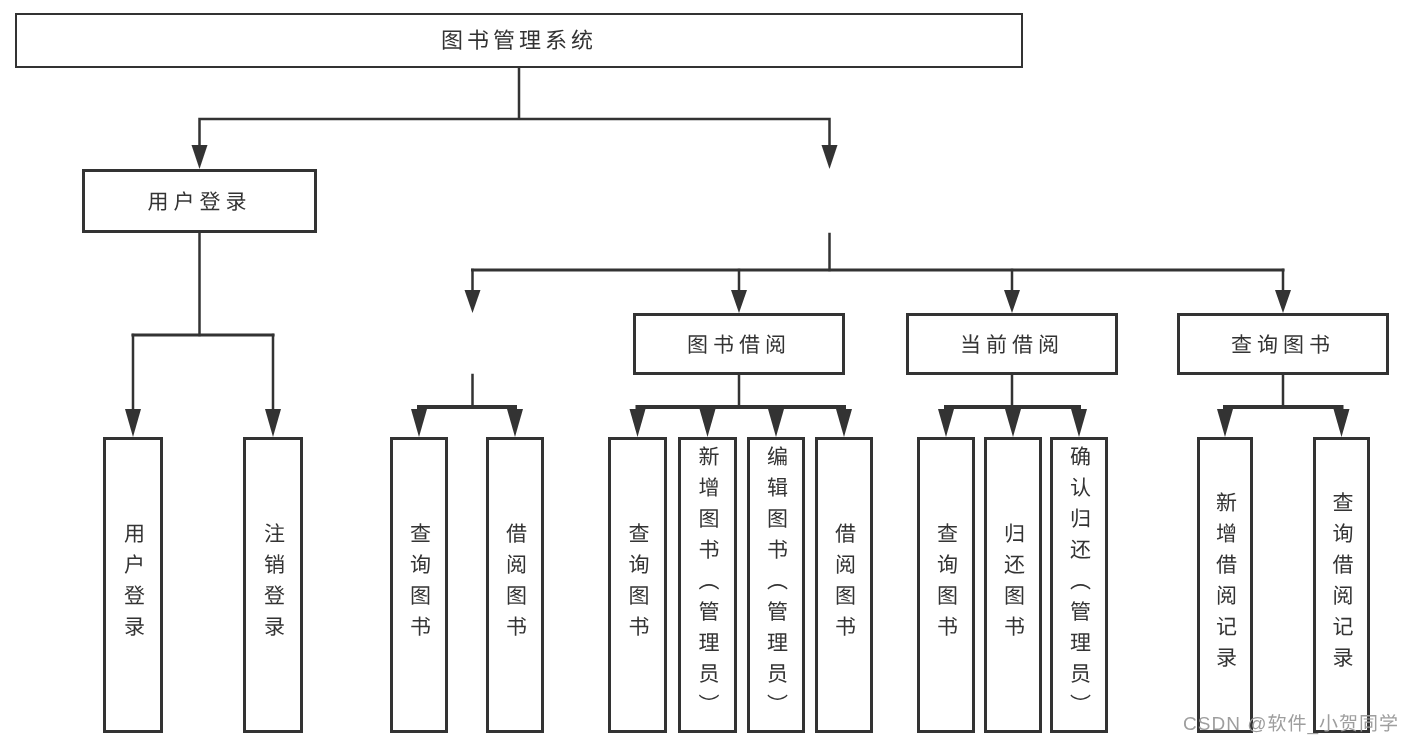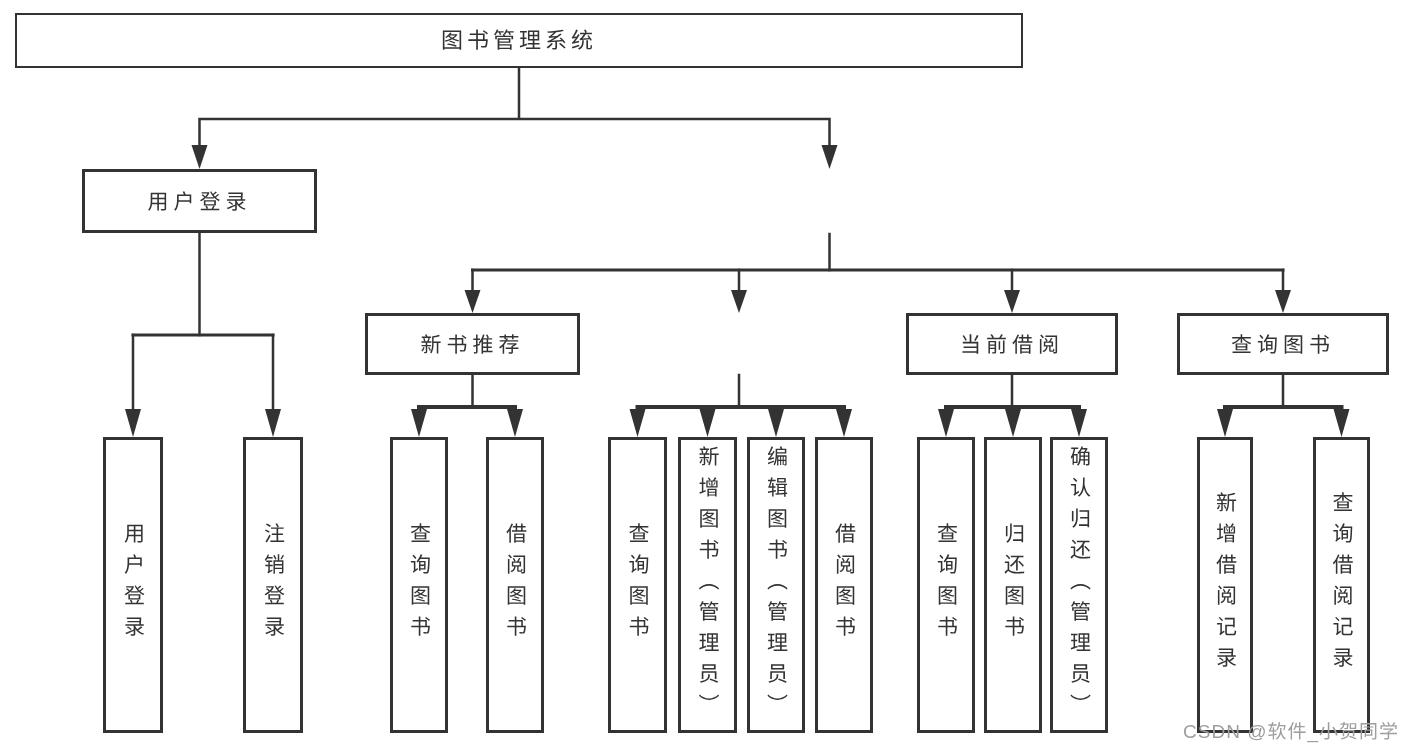--- a/index.html
+++ b/index.html
@@ -64,21 +64,21 @@
     writing-mode: vertical-rl;
     text-orientation: mixed;
     font-size: 21px;
     letter-spacing: 10px;
     line-height: 1;
     white-space: nowrap;
   }
   .watermark {
     position: absolute;
     right: 6px;
-    bottom: 4px;
+    bottom: 12px;
     z-index: 3;
     font-size: 19px;
     letter-spacing: 1px;
     color: var(--watermark-color);
   }
 </style>
 </head>
 <body>
 
 <div class="stage">
@@ -122,21 +122,21 @@
       <polygon points="1071,409 1087,409 1079,437"></polygon>
       <polygon points="1217,409 1233,409 1225,437"></polygon>
       <polygon points="1333.5,409 1349.5,409 1341.5,437"></polygon>
     </g>
   </svg>
 
   <div class="node hbox root-node" style="left:15px; top:13px; width:1008px; height:55px;">图书管理系统</div>
 
   <div class="node hbox" style="left:82px; top:169px; width:235px; height:64px;">用户登录</div>
 
-  <div class="node hbox" style="left:365px; top:313px; width:215px; height:62px;">新书推荐</div>
+  <div class="node hbox" style="left:633px; top:313px; width:212px; height:62px;">图书借阅</div>
   <div class="node hbox" style="left:906px; top:313px; width:212px; height:62px;">当前借阅</div>
   <div class="node hbox" style="left:1177px; top:313px; width:212px; height:62px;">查询图书</div>
 
   <div class="node vbox" style="left:103px; top:437px; width:60px; height:296px;">用户登录</div>
   <div class="node vbox" style="left:243px; top:437px; width:60px; height:296px;">注销登录</div>
 
   <div class="node vbox" style="left:390px; top:437px; width:58px; height:296px;">查询图书</div>
   <div class="node vbox" style="left:486px; top:437px; width:58px; height:296px;">借阅图书</div>
 
   <div class="node vbox" style="left:608px; top:437px; width:59px; height:296px;">查询图书</div>

